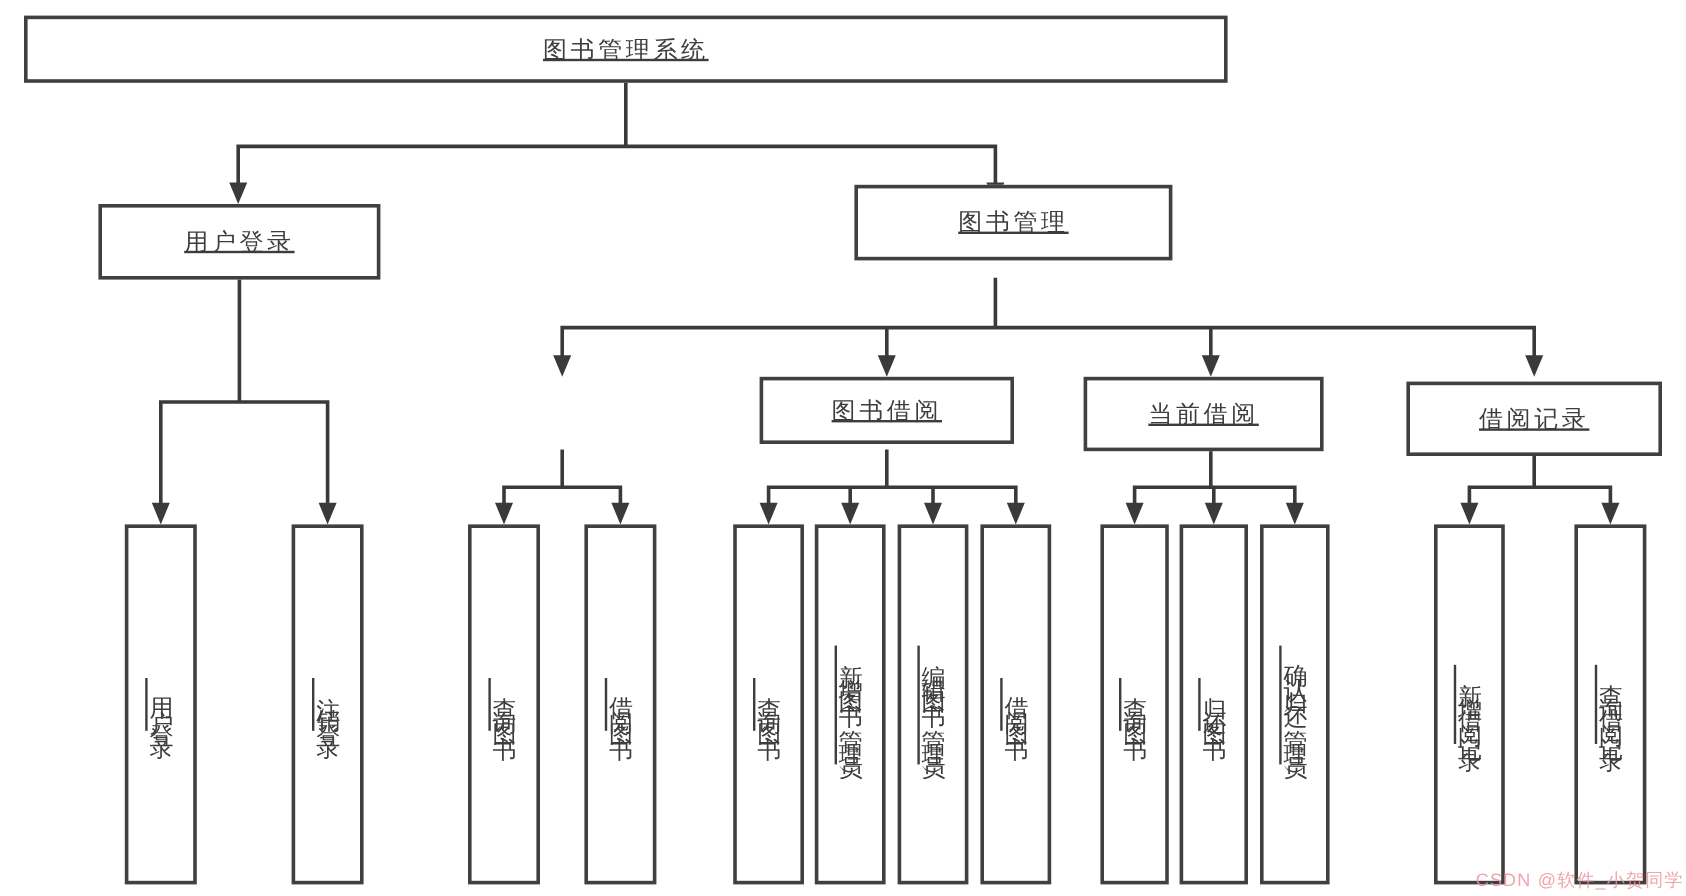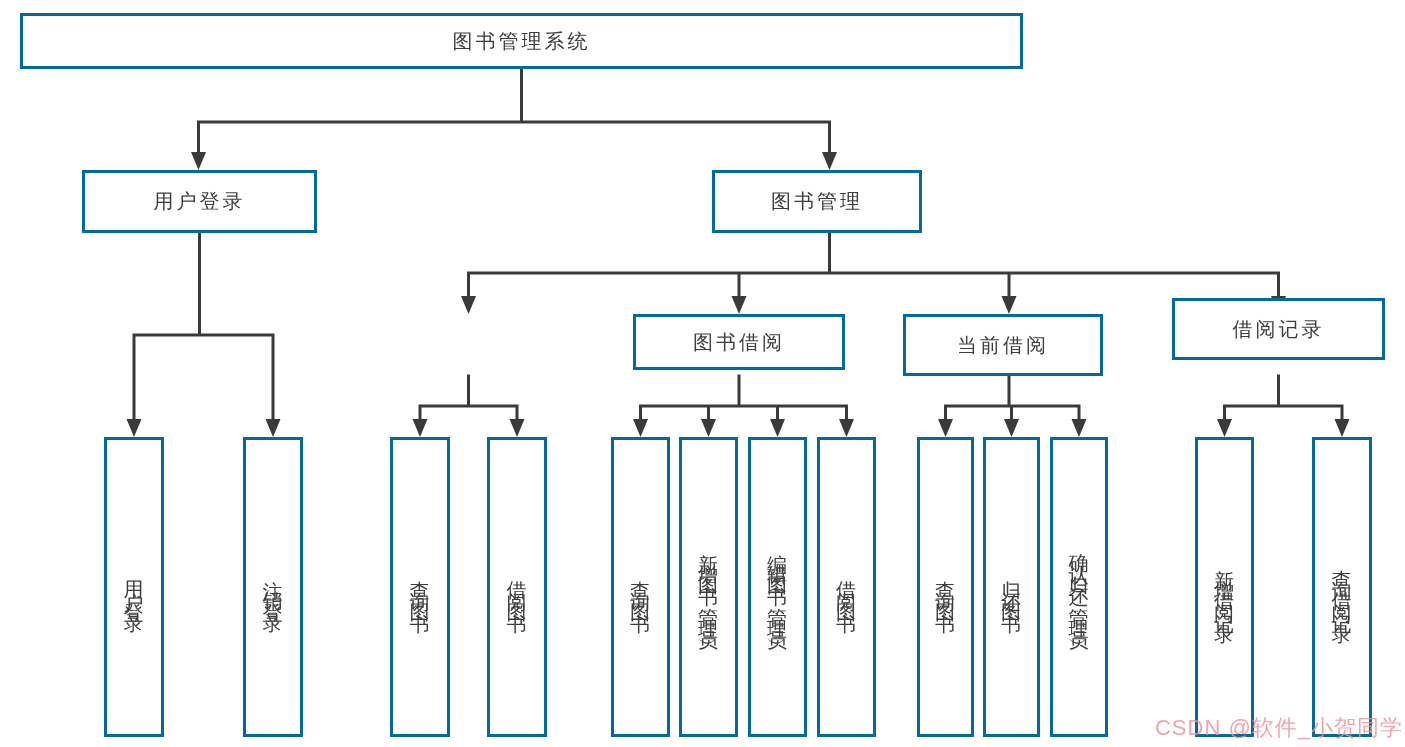--- a/index.html
+++ b/index.html
@@ -7,39 +7,40 @@
     position:relative;
     width:1405px;height:747px;
     background:#ffffff;
     font-family:"Liberation Sans", sans-serif;
     overflow:hidden;
   }
   .connectors{position:absolute;left:0;top:0;z-index:0;}
   .box{
     position:absolute;
     box-sizing:border-box;
-    border:3px solid #0369a1;
+    border:3px solid #404040;
     background:#ffffff;
     display:flex;align-items:center;justify-content:center;
     color:#3d3d3d;
     z-index:1;
+    text-decoration:underline;
   }
   .box.h span{font-size:20px;letter-spacing:3px;white-space:nowrap;}
   .box.v span{
     writing-mode:vertical-rl;
     text-orientation:mixed;
     font-size:20px;
     line-height:1;
     letter-spacing:11px;
     white-space:nowrap;
   }
   .watermark{
     position:absolute;
     right:2px;bottom:4px;
-    font-size:22px;
+    font-size:15px;
     color:rgba(240,147,159,0.85);
     z-index:5;
     letter-spacing:1px;
     white-space:nowrap;
   }
 </style>
 </head>
 <body>
 
 <div class="canvas">
@@ -75,31 +76,31 @@
       M1334.5 419 L1349.5 419 L1342 437 Z"></path>
   </svg>
 
   <div class="box h" style="left:20px;top:13px;width:1003px;height:56px">
     <span>图书管理系统</span>
   </div>
 
   <div class="box h" style="left:82px;top:170px;width:235px;height:63px">
     <span>用户登录</span>
   </div>
-  <div class="box h" style="left:712px;top:170px;width:210px;height:63px">
+  <div class="box h" style="left:712px;top:154px;width:265px;height:63px">
     <span>图书管理</span>
   </div>
 
   <div class="box h" style="left:633px;top:314px;width:212px;height:56px">
     <span>图书借阅</span>
   </div>
   <div class="box h" style="left:903px;top:314px;width:200px;height:62px">
     <span>当前借阅</span>
   </div>
-  <div class="box h" style="left:1172px;top:298px;width:213px;height:62px">
+  <div class="box h" style="left:1172px;top:318px;width:213px;height:62px">
     <span>借阅记录</span>
   </div>
 
   <div class="box v" style="left:104px;top:437px;width:60px;height:300px">
     <span>用户登录</span>
   </div>
   <div class="box v" style="left:243px;top:437px;width:60px;height:300px">
     <span>注销登录</span>
   </div>
 

